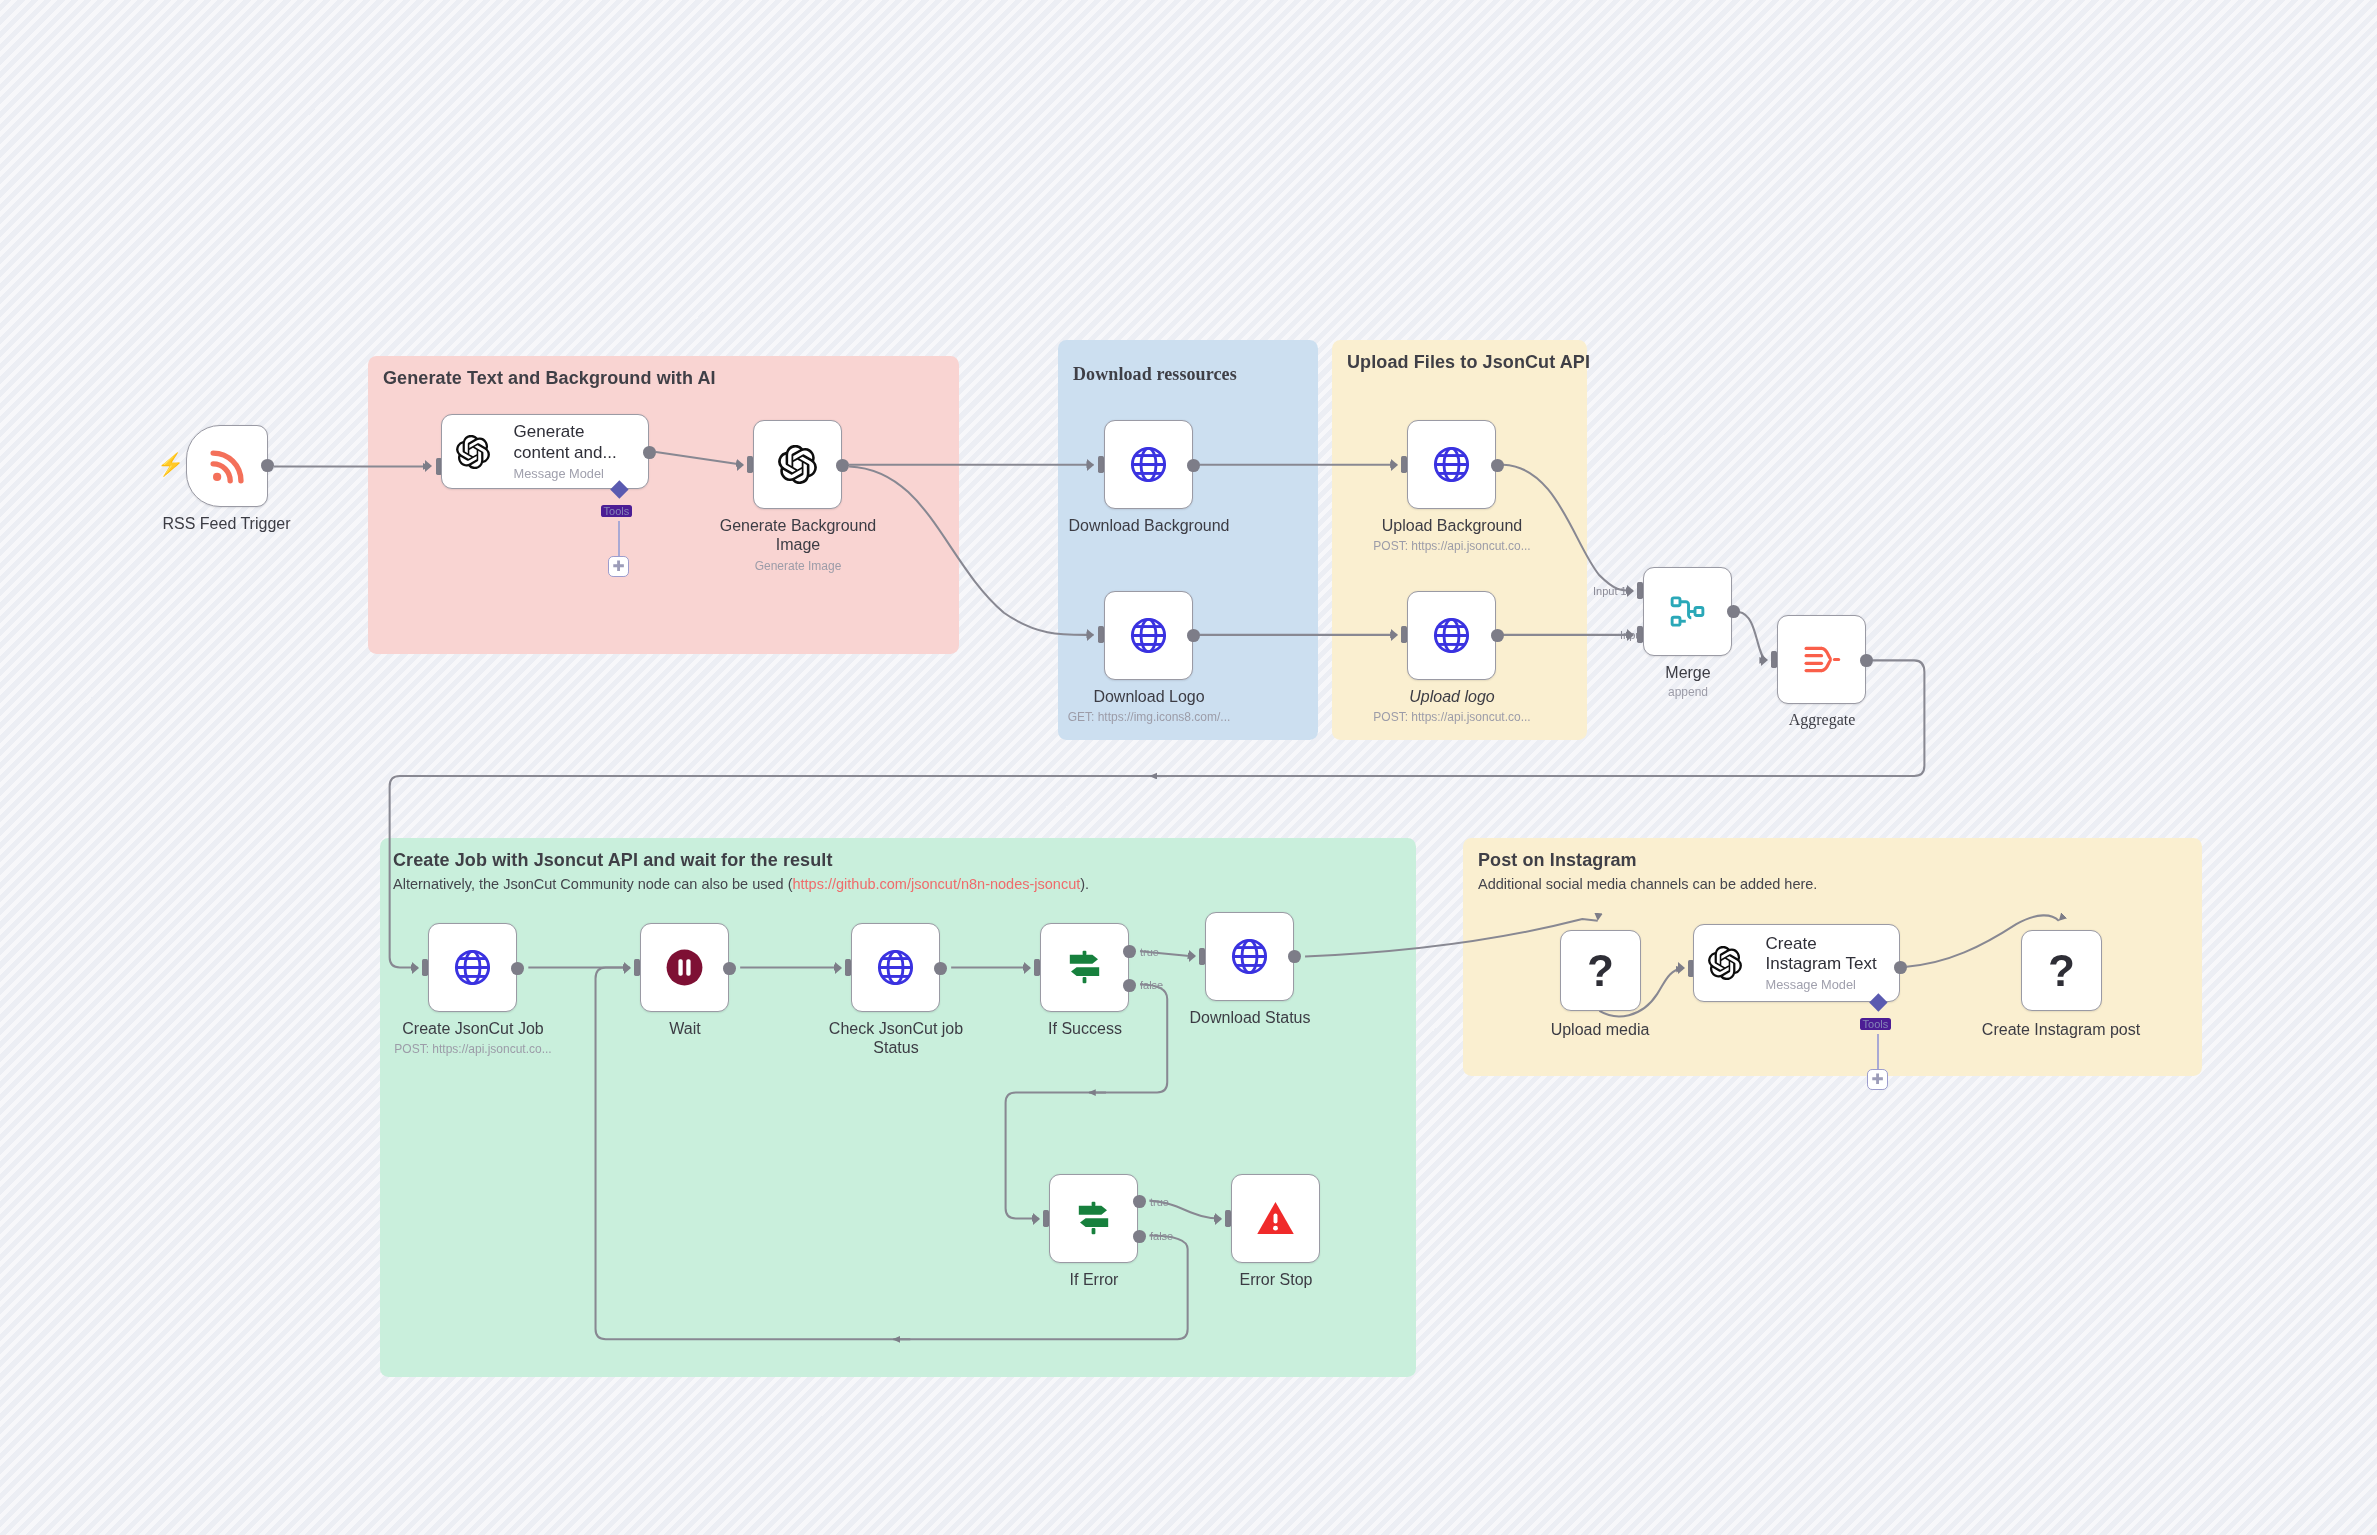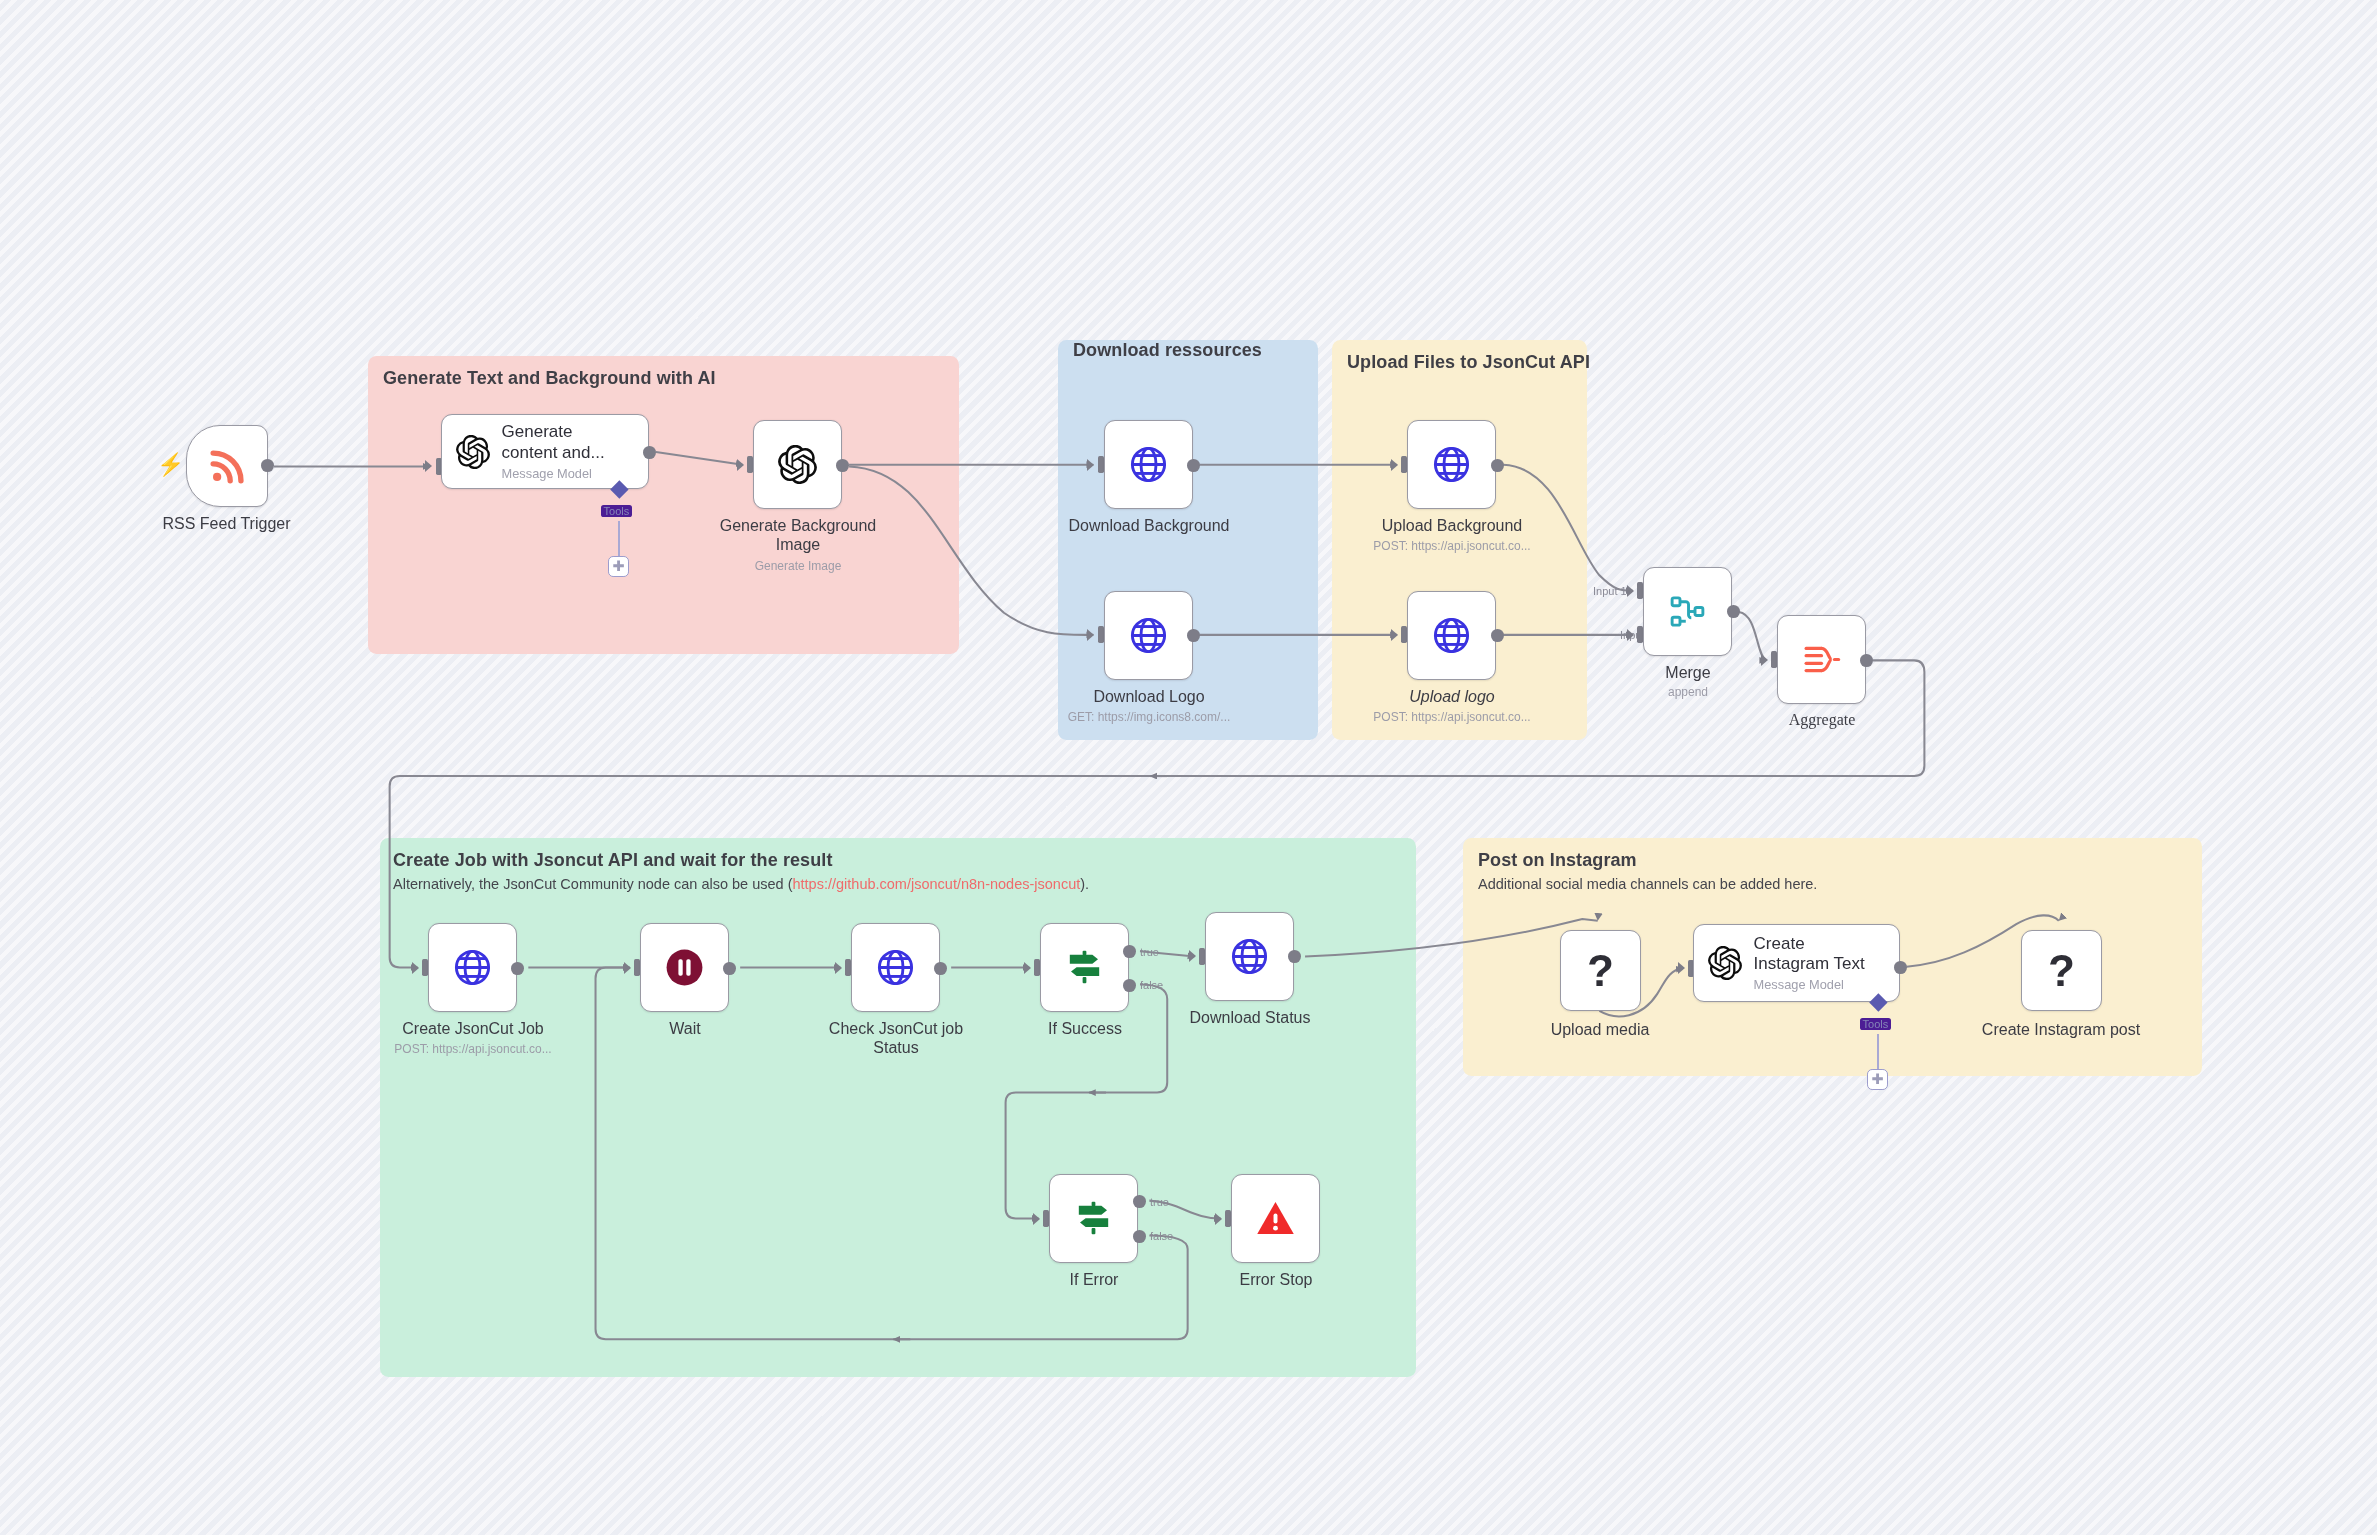--- a/index.html
+++ b/index.html
@@ -75,21 +75,21 @@
     align-items: center;
     justify-content: center;
   }
   .node-box.trigger {
     border-top-left-radius: 34px;
     border-bottom-left-radius: 34px;
   }
   .node-box.wide {
     justify-content: flex-start;
     padding: 0 13.6px;
-    gap: 12px;
+    gap: 24px;
   }
   .node-caption {
     position: absolute;
     text-align: center;
     font-size: 16px;
     color: #3c3c44;
     line-height: 1.18;
     white-space: pre-line;
   }
   .node-subcaption {
@@ -190,21 +190,21 @@
 </style>
 </head>
 <body>
 
 <div id="canvas">
 
   <div class="panel" style="left:368px;top:356px;width:591px;height:298px;background:#f9d4d2;"></div>
   <div class="panel-title" style="left:383px;top:368px;">Generate Text and Background with AI</div>
 
   <div class="panel" style="left:1058px;top:340px;width:260px;height:400px;background:#ccdff0;"></div>
-  <div class="panel-title" style="left:1073px;top:340px;">Download ressources</div>
+  <div class="panel-title" style="left:1073px;top:364px;font-family:Liberation Serif, serif;">Download ressources</div>
 
   <div class="panel" style="left:1332px;top:340px;width:255px;height:400px;background:#faefd0;"></div>
   <div class="panel-title" style="left:1347px;top:352px;">Upload Files to JsonCut API</div>
 
   <div class="panel" style="left:380px;top:838px;width:1036px;height:539px;background:#c9efdc;"></div>
   <div class="panel-title" style="left:393px;top:850px;">Create Job with Jsoncut API and wait for the result</div>
   <div class="panel-sub" style="left:393px;top:876px;">
     <span>Alternatively, the JsonCut Community node can also be used (</span><span class="lnk">https://github.com/jsoncut/n8n-nodes-jsoncut</span><span>).</span>
   </div>
 

